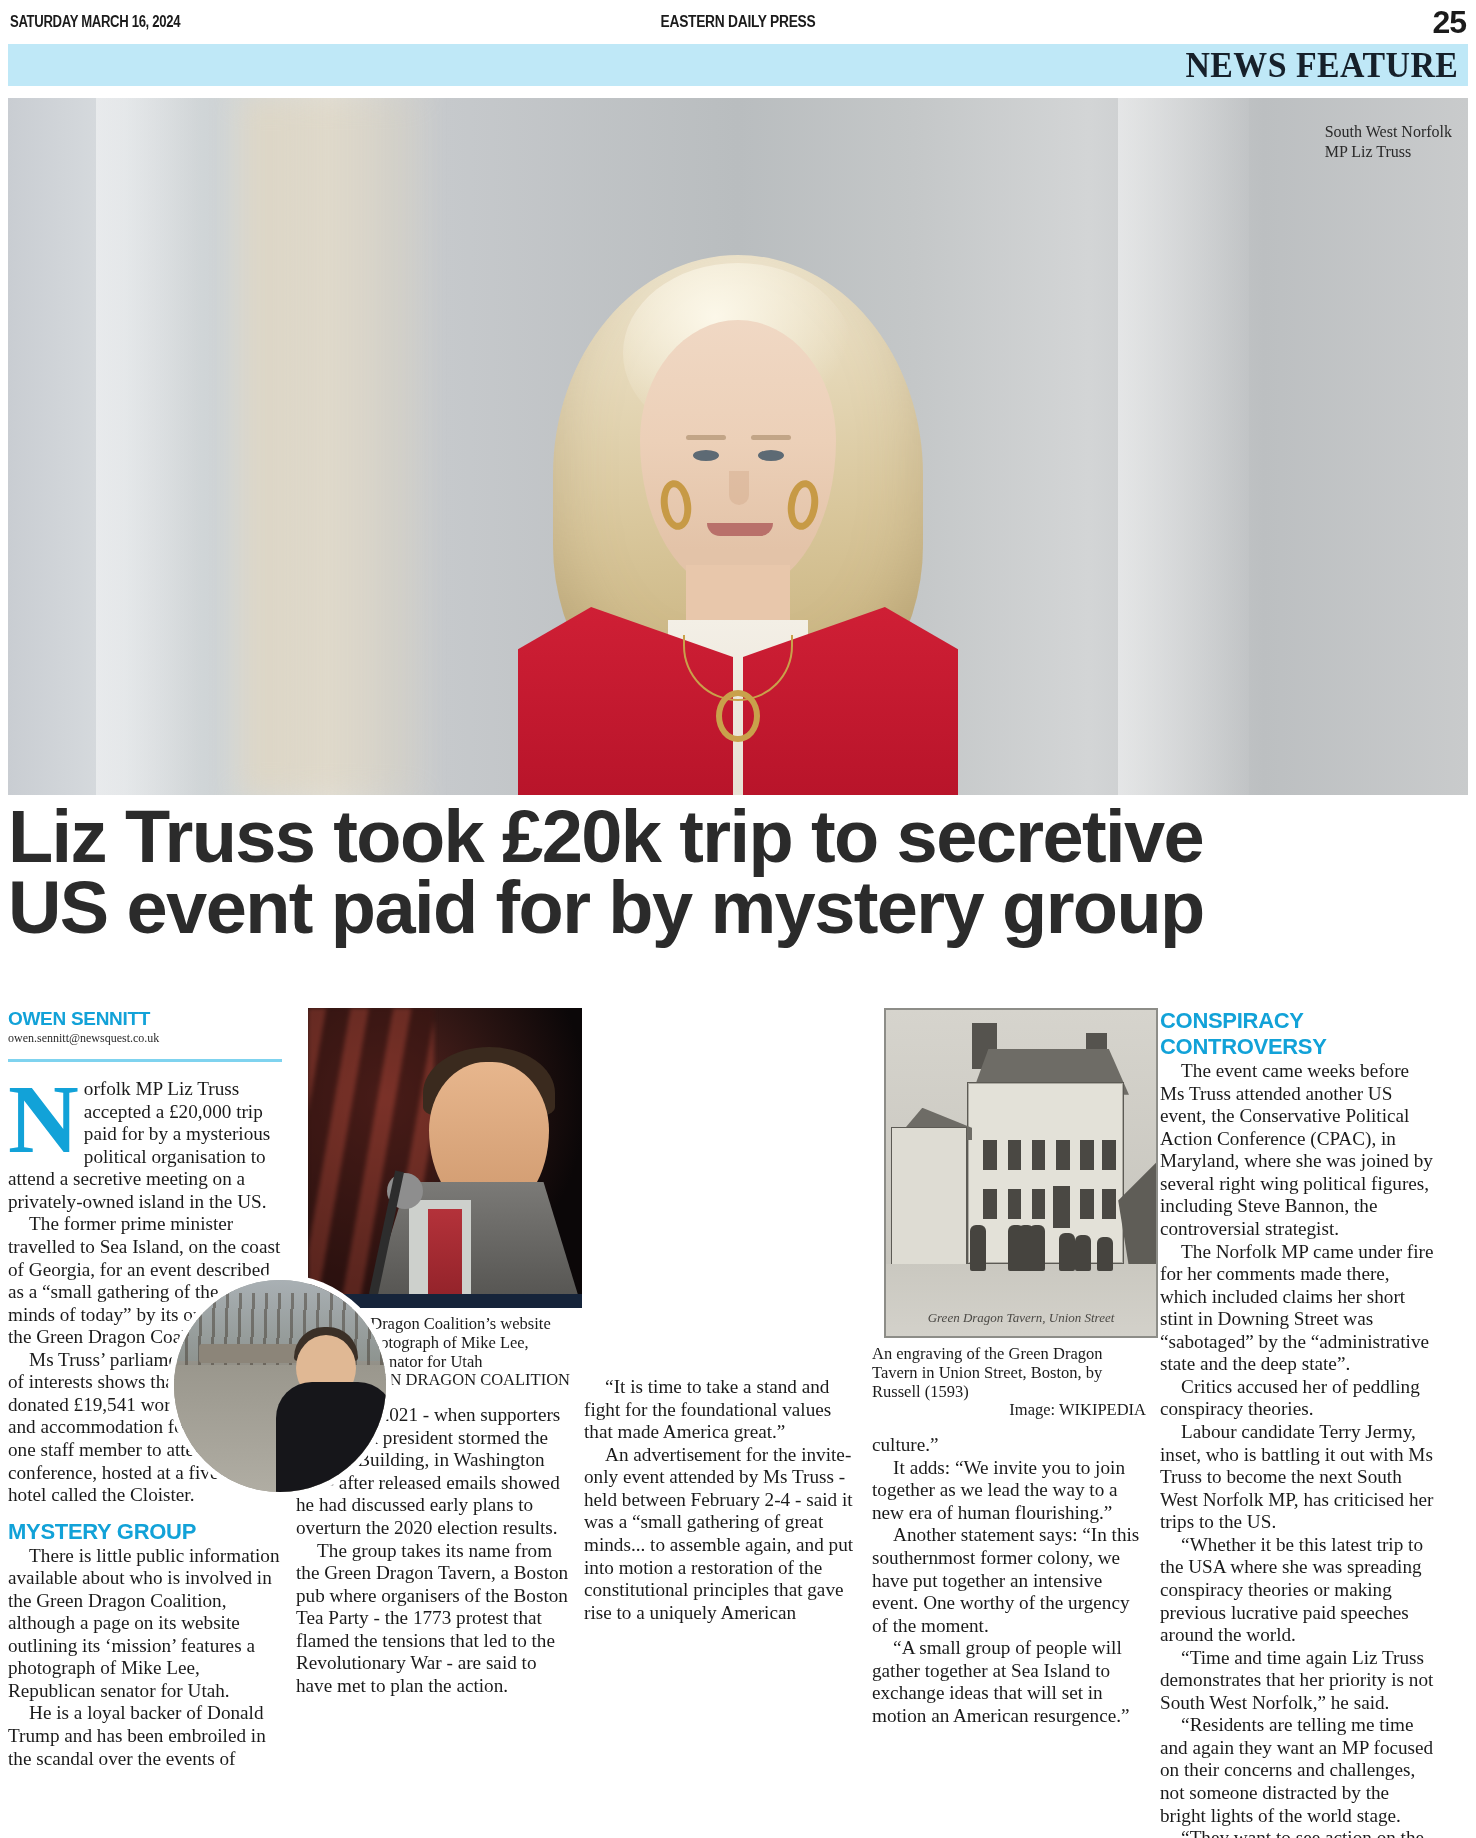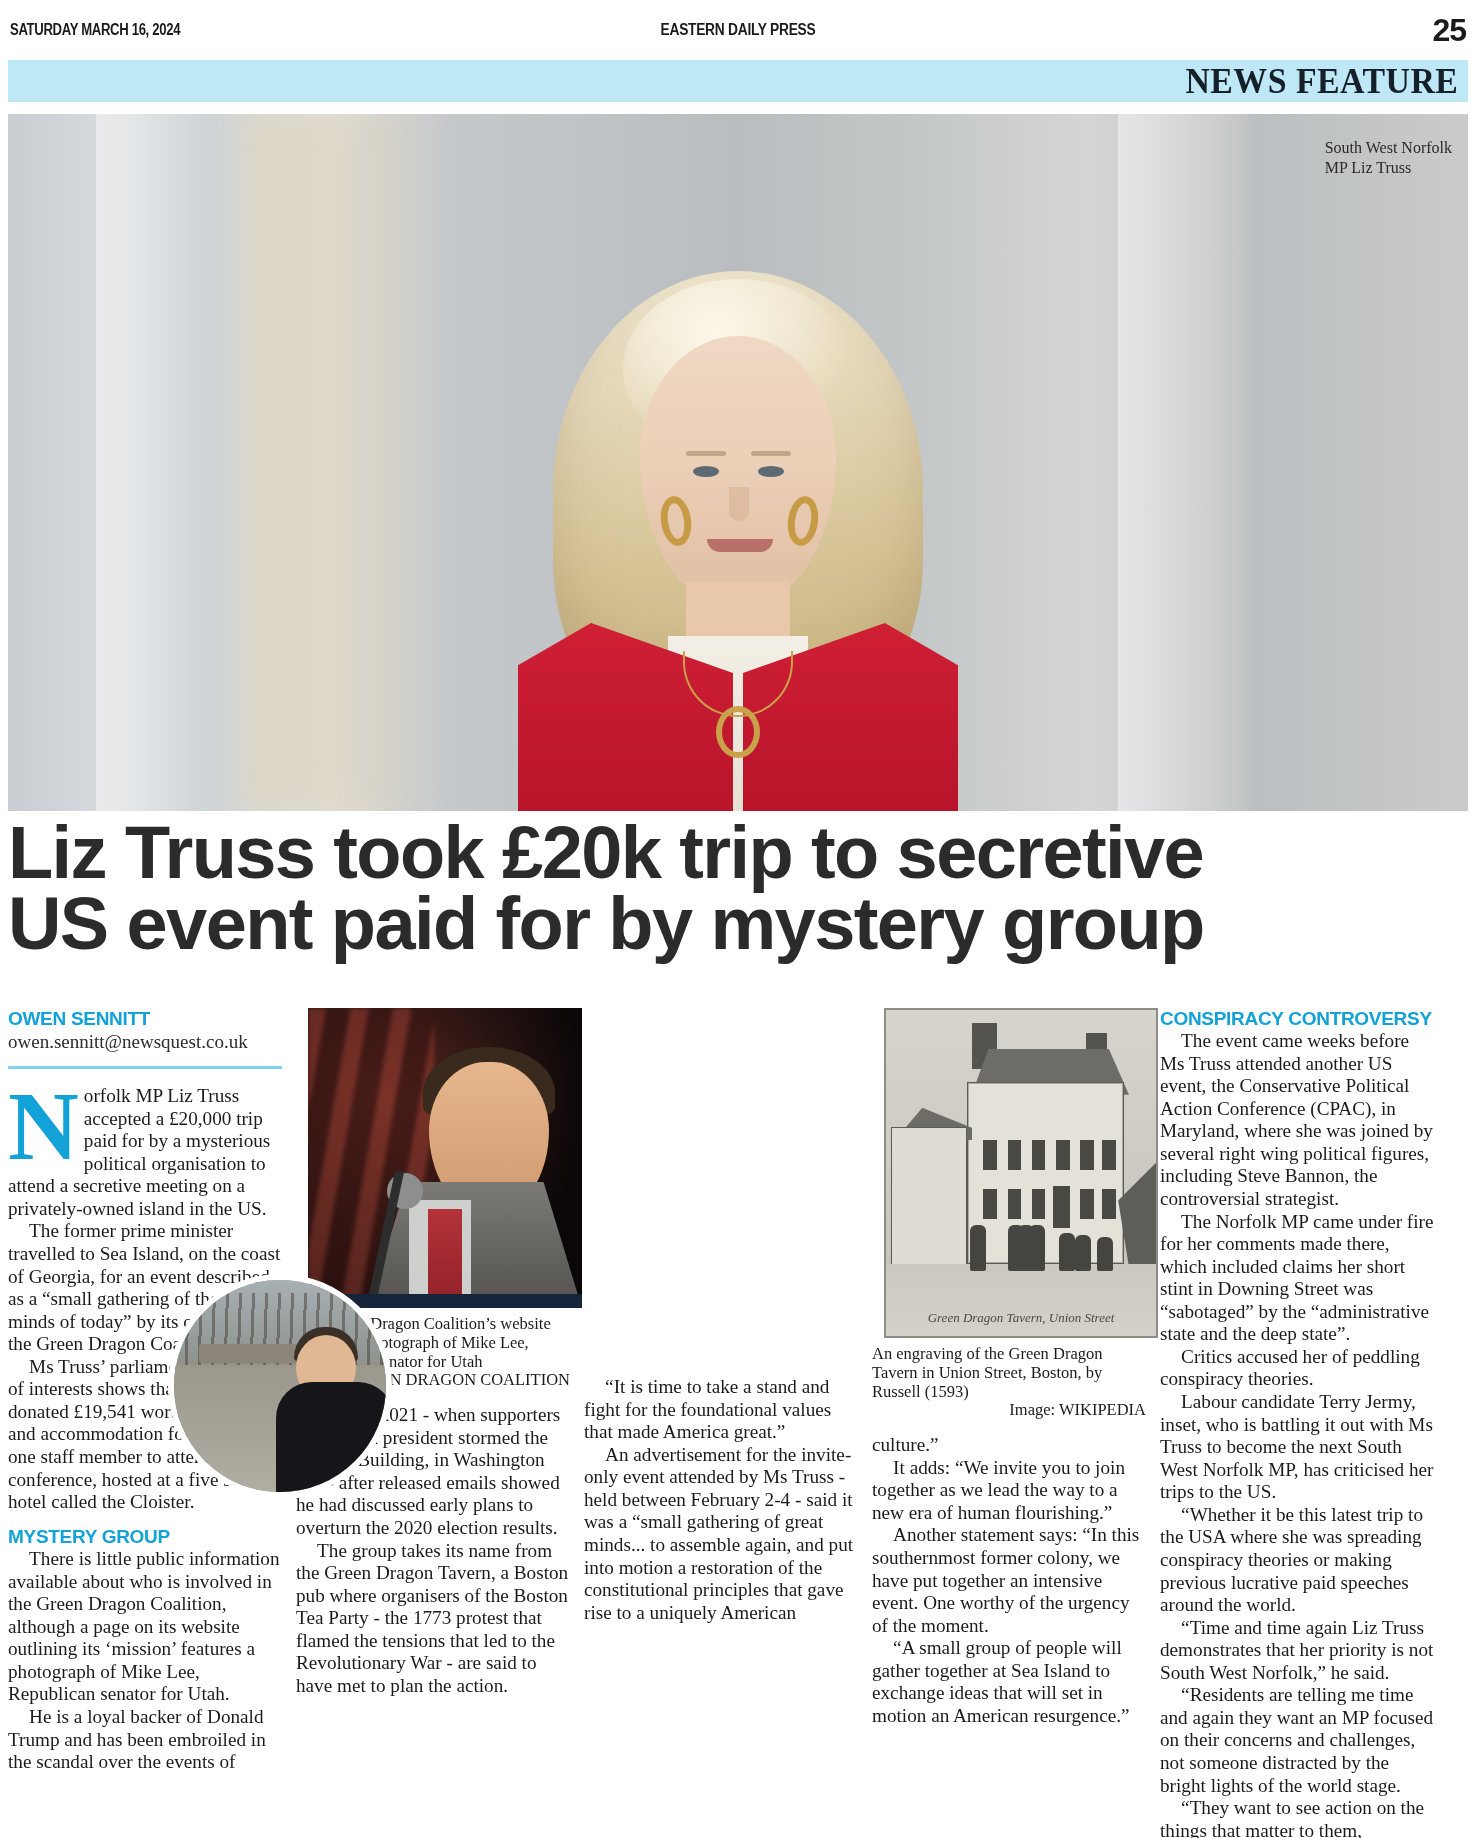--- a/index.html
+++ b/index.html
@@ -8,21 +8,21 @@
     width:1476px; height:1838px;
     background:#ffffff;
     font-family:"Liberation Serif", serif;
     color:#1b1b1b;
     overflow:hidden;
     position:relative;
   }
 
   
   .masthead {
-    height:60px;
+    height:44px;
     display:flex; align-items:center;
     padding:0 10px;
     position:relative;
   }
   .masthead .date {
     font-family:"Liberation Sans", sans-serif;
     font-weight:700;
     font-size:16px;
     letter-spacing:-0.4px;
     transform:scaleX(0.82);
@@ -161,21 +161,21 @@
   .kicker {
     font-family:"Liberation Sans", sans-serif;
     font-weight:700;
     font-size:19px;
     letter-spacing:-0.3px;
     color:#12a2d8;
     margin-bottom:1px;
   }
   .email {
     font-family:"Liberation Serif", serif;
-    font-size:19px;
+    font-size:12px;
     color:#2b2b2b;
   }
   .rule { height:3px; background:#7fd3ef; margin:13px 0 16px 0; }
 
   .body {
     font-family:"Liberation Serif", serif;
     font-size:19.2px;
     line-height:1.175;
     color:#1b1b1b;
     text-align:left;
@@ -190,21 +190,21 @@
     font-weight:700;
     font-size:98px;
     line-height:0.72;
     color:#12a2d8;
     margin:6px 5px 0 0;
   }
 
   .subhead {
     font-family:"Liberation Sans", sans-serif;
     font-weight:700;
-    font-size:19px;
+    font-size:22px;
     letter-spacing:-0.3px;
     color:#12a2d8;
     margin:12px 0 0 0;
   }
 
   
   .photo-box { width:100%; position:relative; overflow:hidden;margin-left:12px; }
   .cap {
     font-family:"Liberation Serif", serif;
     font-size:16.5px;

